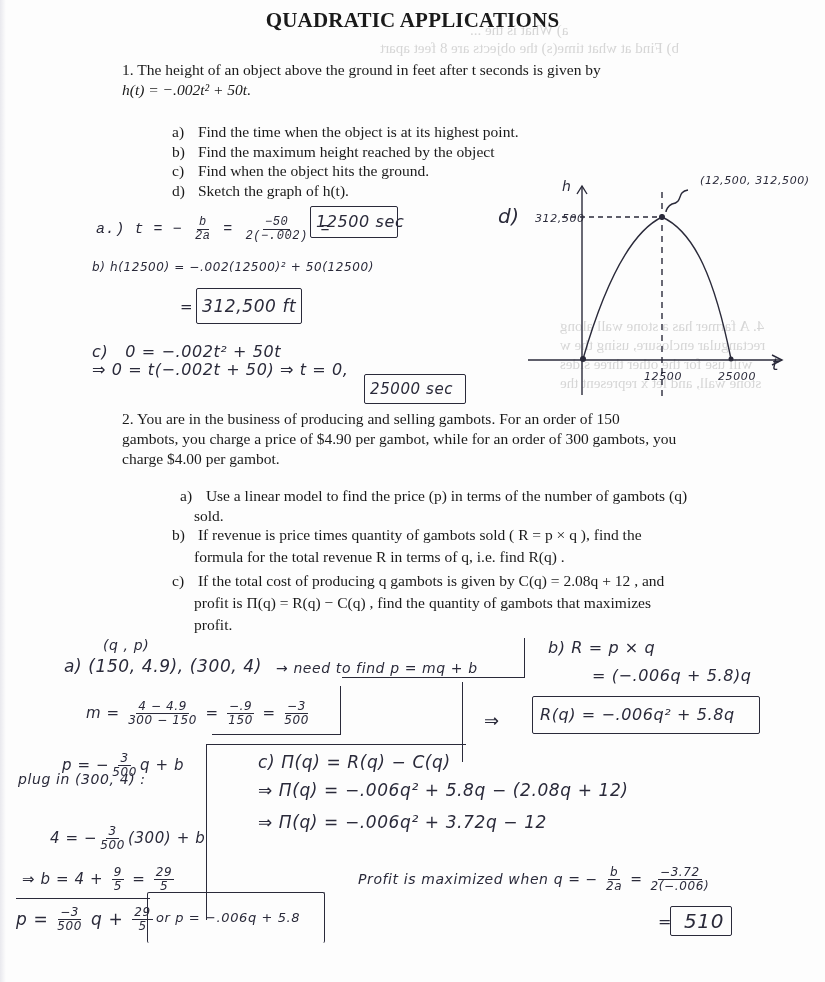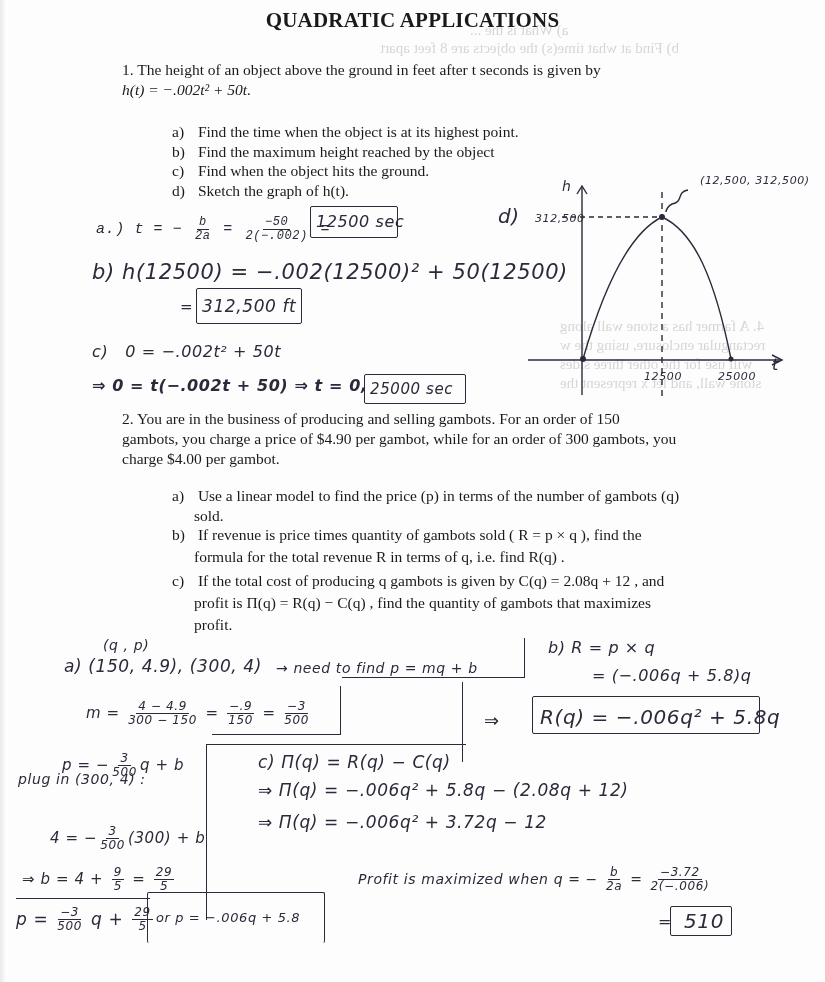--- a/index.html
+++ b/index.html
@@ -75,33 +75,33 @@
     =
     <span class="frac">
         <span class="num">−50</span>
         <span>2(−.002)</span>
       </span>
     =
   </div>
   <div class="box" style="left:310px; top:206px; width:86px; height:30px;"></div>
   <div class="hw" style="left:316px; top:212px; font-size:16px;">12500 sec</div>
 
-  <div class="hw" style="left:92px; top:260px; font-size:21px;">
+  <div class="hw" style="left:92px; top:260px; font-size:12px;">
     <span>b)</span>
     <span>h(12500) = −.002(12500)² + 50(12500)</span>
   </div>
   <div class="hw" style="left:180px; top:298px;">=</div>
   <div class="box" style="left:196px; top:288px; width:104px; height:34px;"></div>
   <div class="hw" style="left:202px; top:296px; font-size:17px;">312,500 ft</div>
 
   <div class="hw" style="left:92px; top:342px; font-size:16px;">
     <span>c)</span>&nbsp;&nbsp;
     <span>0 = −.002t² + 50t</span>
   </div>
-  <div class="hw" style="left:92px; top:376px; font-size:16px;font-weight:bold;">⇒ 0 = t(−.002t + 50) ⇒ t = 0,</div>
+  <div class="hw" style="left:92px; top:360px; font-size:16px;">⇒ 0 = t(−.002t + 50) ⇒ t = 0,</div>
   <div class="box" style="left:364px; top:374px; width:100px; height:28px;"></div>
   <div class="hw" style="left:370px; top:380px; font-size:15px;">25000 sec</div>
 
   <div class="hw" style="left:498px; top:204px; font-size:20px;">d)</div>
   <div class="hw hw-small" style="left:535px; top:212px;">312,500</div>
   <div class="hw" style="left:562px; top:178px; font-size:14px;">h</div>
   <div class="hw" style="left:772px; top:355px; font-size:16px;">t</div>
   <div class="hw hw-small" style="left:700px; top:174px;text-align:right;">(12,500, 312,500)</div>
   <div class="hw hw-small" style="left:644px; top:370px;">12500</div>
   <div class="hw hw-small" style="left:718px; top:370px;">25000</div>
@@ -129,21 +129,21 @@
     </g>
   </svg>
 
   <div class="typed" style="left:122px; top:409px;">
     <span>2.</span>
     <span>You are in the business of producing and selling gambots.  For an order of 150</span>
   </div>
   <div class="typed" style="left:122px; top:429px;">gambots, you charge a price of $4.90 per gambot, while for an order of 300 gambots, you</div>
   <div class="typed" style="left:122px; top:449px;">charge $4.00 per gambot.</div>
 
-  <div class="typed" style="left:172px; top:486px;">
+  <div class="typed" style="left:180px; top:486px;">
     <span class="item-label">a)</span>
     <span>Use a linear model to find the price (p) in terms of the number of gambots (q)</span>
   </div>
   <div class="typed" style="left:194px; top:506px;">sold.</div>
 
   <div class="typed" style="left:172px; top:525px;">
     <span class="item-label">b)</span>
     <span>If revenue is price times quantity of gambots sold ( R = p × q ), find the</span>
   </div>
   <div class="typed" style="left:194px; top:547px;">formula for the total revenue R in terms of q, i.e. find  R(q) .</div>
@@ -179,21 +179,21 @@
       </span>
   </div>
   <div class="line" style="left:340px; top:686px; width:1.3px; height:48px;"></div>
   <div class="line" style="left:212px; top:734px; width:129px; height:1.2px;"></div>
   <div class="line" style="left:462px; top:682px; width:1.3px; height:80px;"></div>
 
   <div class="hw" style="left:548px; top:638px; font-size:16px;">b)  R = p × q</div>
   <div class="hw" style="left:592px; top:666px; font-size:16px;">= (−.006q + 5.8)q</div>
   <div class="hw" style="left:484px; top:710px; font-size:18px;">⇒</div>
   <div class="box" style="left:532px; top:696px; width:226px; height:36px;"></div>
-  <div class="hw" style="left:540px; top:705px; font-size:20px;">R(q) = −.006q² + 5.8q</div>
+  <div class="hw" style="left:540px; top:705px; font-size:16px;">R(q) = −.006q² + 5.8q</div>
 
   <div class="hw" style="left:62px; top:752px;">
     <span>p = −</span><span class="frac">
         <span class="num">3</span>
         <span>500</span>
       </span><span>q + b</span>
   </div>
   <div class="hw" style="left:18px; top:771px; font-size:14px;">plug in (300, 4) :</div>
   <div class="hw" style="left:50px; top:825px;">
     <span>4 = −</span><span class="frac">

